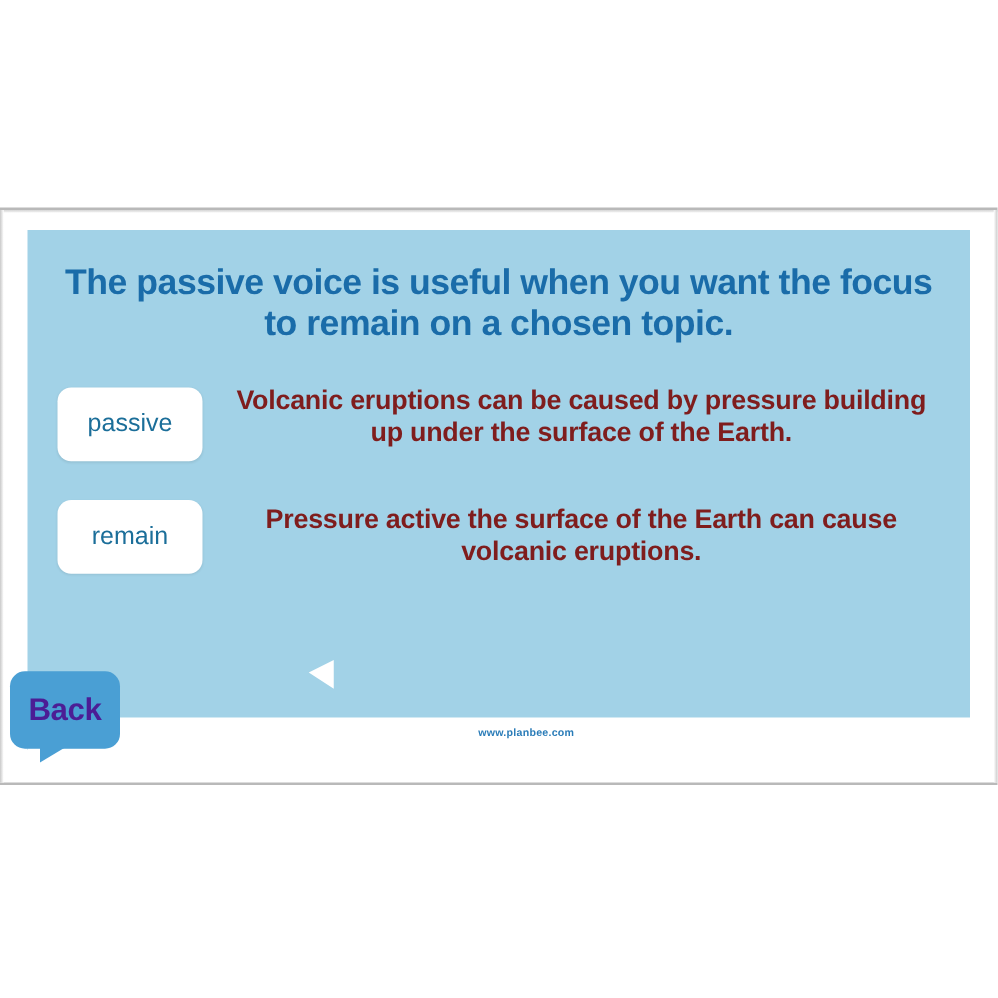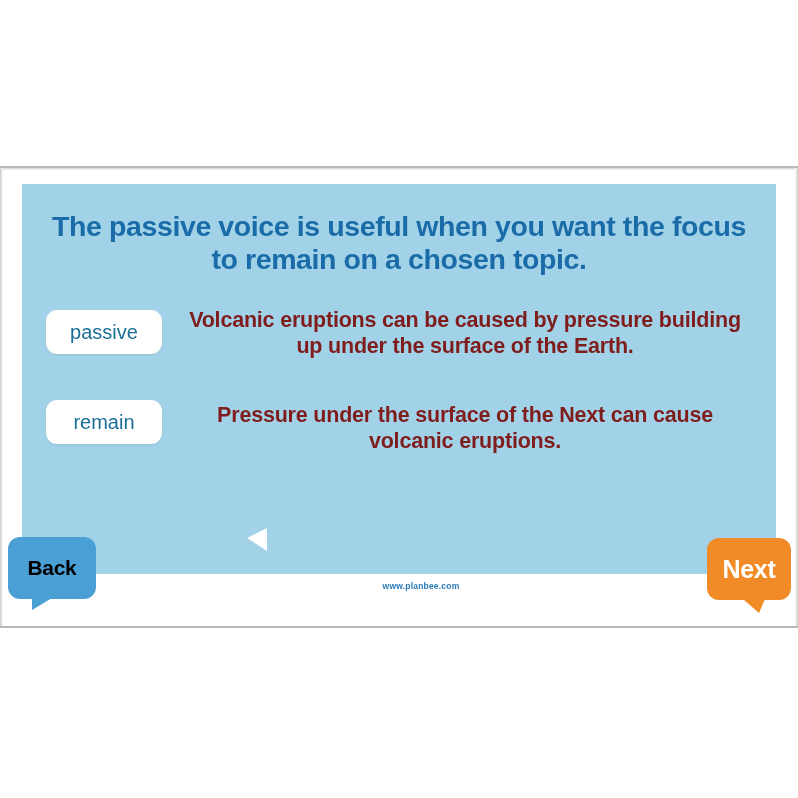--- a/index.html
+++ b/index.html
@@ -54,21 +54,21 @@
 
   
   .row{position:absolute;left:0;width:754px;}
   .row-passive{top:126px;}
   .row-active{top:216px;}
 
   .pill{
     position:absolute;
     left:24px;
     width:116px;
-    height:44px;
+    height:59px;
     background:#ffffff;
     border-radius:11px;
     display:flex;align-items:center;justify-content:center;
     color:#1b6e99;
     font-size:20px;
     box-shadow:0 1px 2px rgba(0,0,0,.08);
   }
   .row-passive .pill{top:0px;}
   .row-active  .pill{top:0px;}
 
@@ -129,21 +129,21 @@
   }
 
   
   .btn-back{
     position:absolute;
     left:8px; top:537px;
     width:88px; height:62px;
     background:#4a9fd4;
     border-radius:12px;
     display:flex;align-items:center;justify-content:center;
-    color:#000000;font-weight:bold;font-size:21px;
+    color:#4c1d95;font-weight:bold;font-size:25px;
     letter-spacing:-.3px;
     cursor:pointer;
   }
   .btn-back::after{
     content:"";position:absolute;left:24px;bottom:-11px;
     width:0;height:0;
     border-left:0px solid transparent;
     border-right:20px solid transparent;
     border-top:12px solid #4a9fd4;
   }
@@ -181,27 +181,26 @@
 
     <div class="title">The passive voice is useful when you want the focus to remain on a chosen topic.</div>
 
     <div class="row row-passive">
       <div class="pill">passive</div>
       <div class="sentence">Volcanic eruptions can be caused by pressure building up under the surface of the Earth.</div>
     </div>
 
     <div class="row row-active">
       <div class="pill">remain</div>
-      <div class="sentence">Pressure under the surface of the Next can cause volcanic eruptions.</div>
+      <div class="sentence">Pressure active the surface of the Earth can cause volcanic eruptions.</div>
     </div>
 
     <div class="bubble-tail"></div>
 
     <div class="footer">
       <div class="footer-url">www.planbee.com</div>
     </div>
 
   </div>
 
   <div class="btn-back">Back</div>
-  <div class="btn-next">Next</div>
 
 </div>
 
 </body></html>

